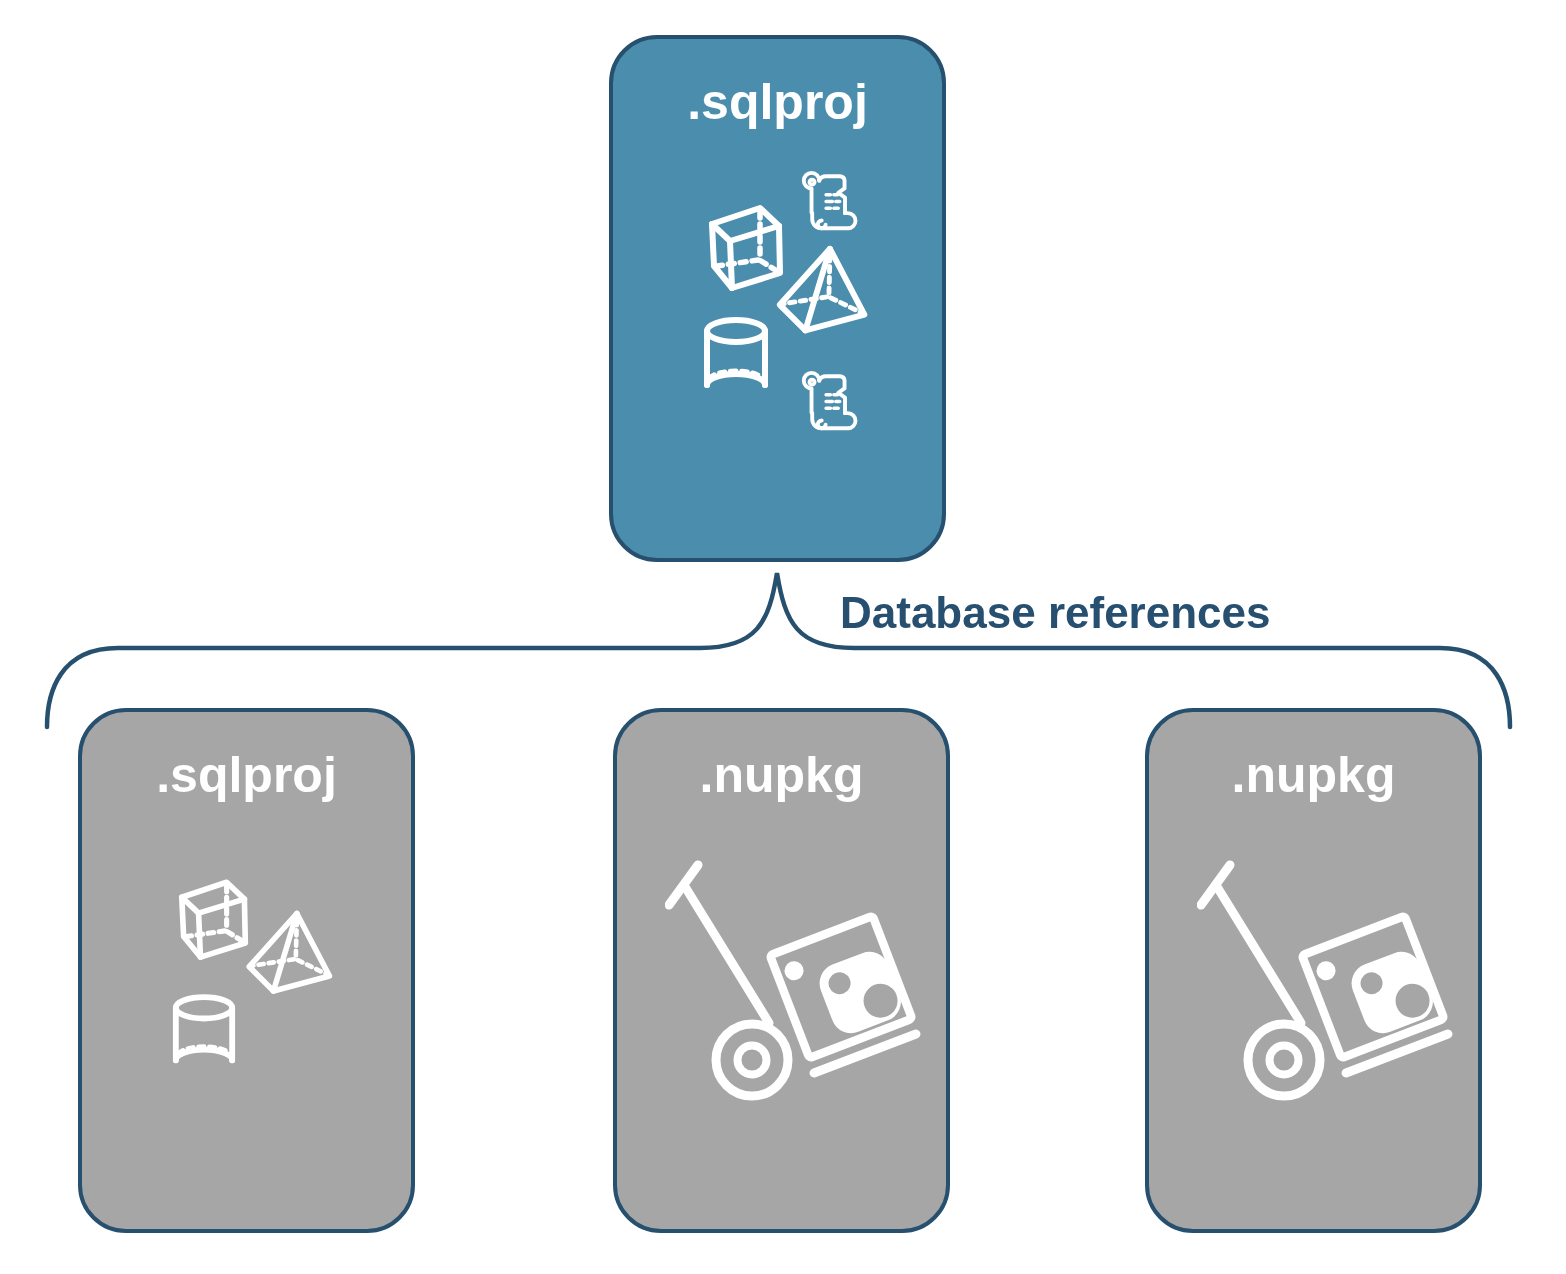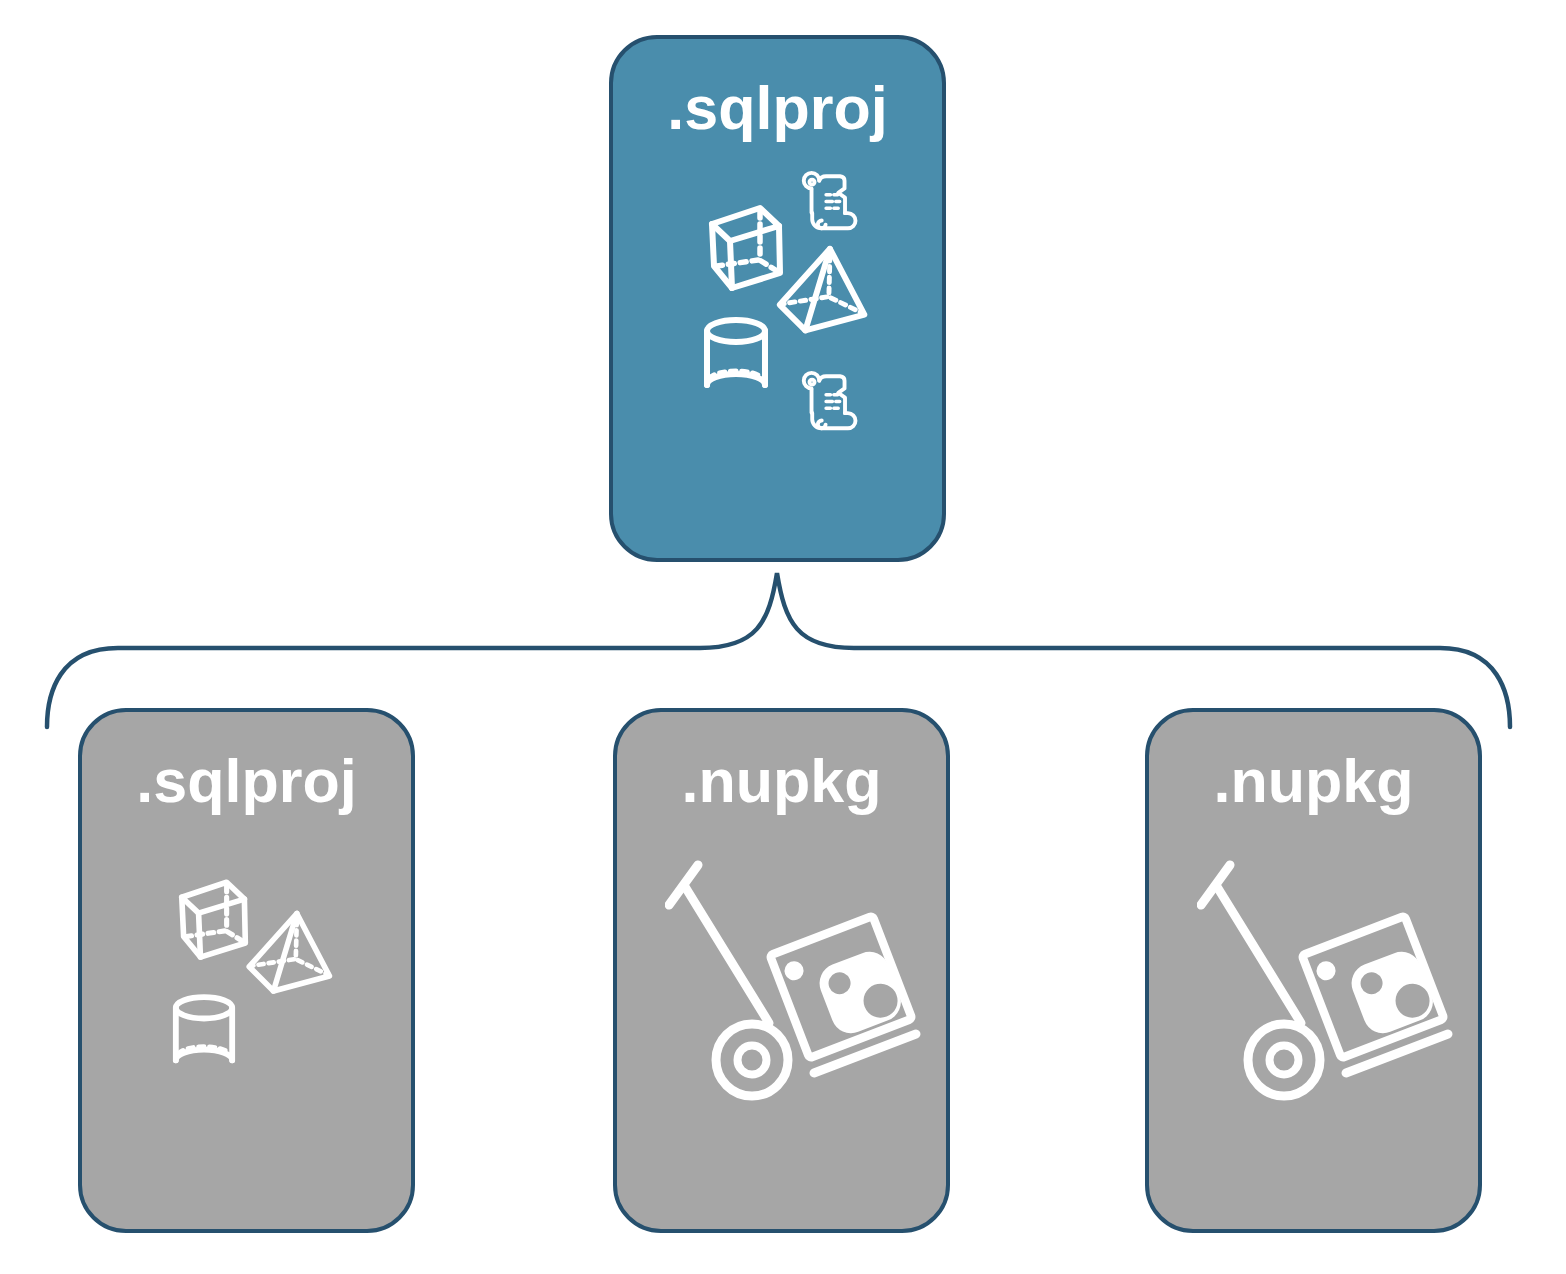--- a/index.html
+++ b/index.html
@@ -28,21 +28,21 @@
     background: var(--color-gray, #A6A6A6);
   }
   .node-ref-1 { left: 78px; }
   .node-ref-2 { left: 613px; }
   .node-ref-3 { left: 1145px; }
   .node-title {
     position: absolute;
     left: 0; top: 34px;
     width: 100%;
     text-align: center;
-    font-size: 61px;
+    font-size: 50px;
     font-weight: 700;
     color: var(--color-node_text, #ffffff);
     letter-spacing: 0px;
   }
   .icon { position: absolute; display: block; }
   
   .m-scroll-1  { left: 183px; top: 130px; width: 66px;  height: 66px; }
   .m-cube      { left: 80px;  top: 156px; width: 92px;  height: 96px; }
   .m-pyramid   { left: 155px; top: 204px; width: 118px; height: 100px; }
   .m-cylinder  { left: 88px;  top: 278px; width: 70px;  height: 84px; }
@@ -162,20 +162,21 @@
         <use href="#sym-cylinder"></use>
       </svg>
     <svg class="icon m-scroll-2">
         <use href="#sym-scroll"></use>
       </svg>
   </div>
 
   <svg class="brace-svg" viewBox="0 0 1566 1274">
     <path class="brace-path" d="M 47 727 C 47 692 60 648 118 648 L 700 648 C 757 648 769 622 777 573 C 785 622 797 648 854 648 L 1440 648 C 1497 648 1510 692 1510 727"></path>
   </svg>
+  <div class="brace-label">Database references</div>
 
   <div class="node node-ref node-ref-1">
     <div class="node-title">.sqlproj</div>
     <svg class="icon r-cube">
         <use href="#sym-cube"></use>
       </svg>
     <svg class="icon r-pyramid">
         <use href="#sym-pyramid"></use>
       </svg>
     <svg class="icon r-cylinder">

